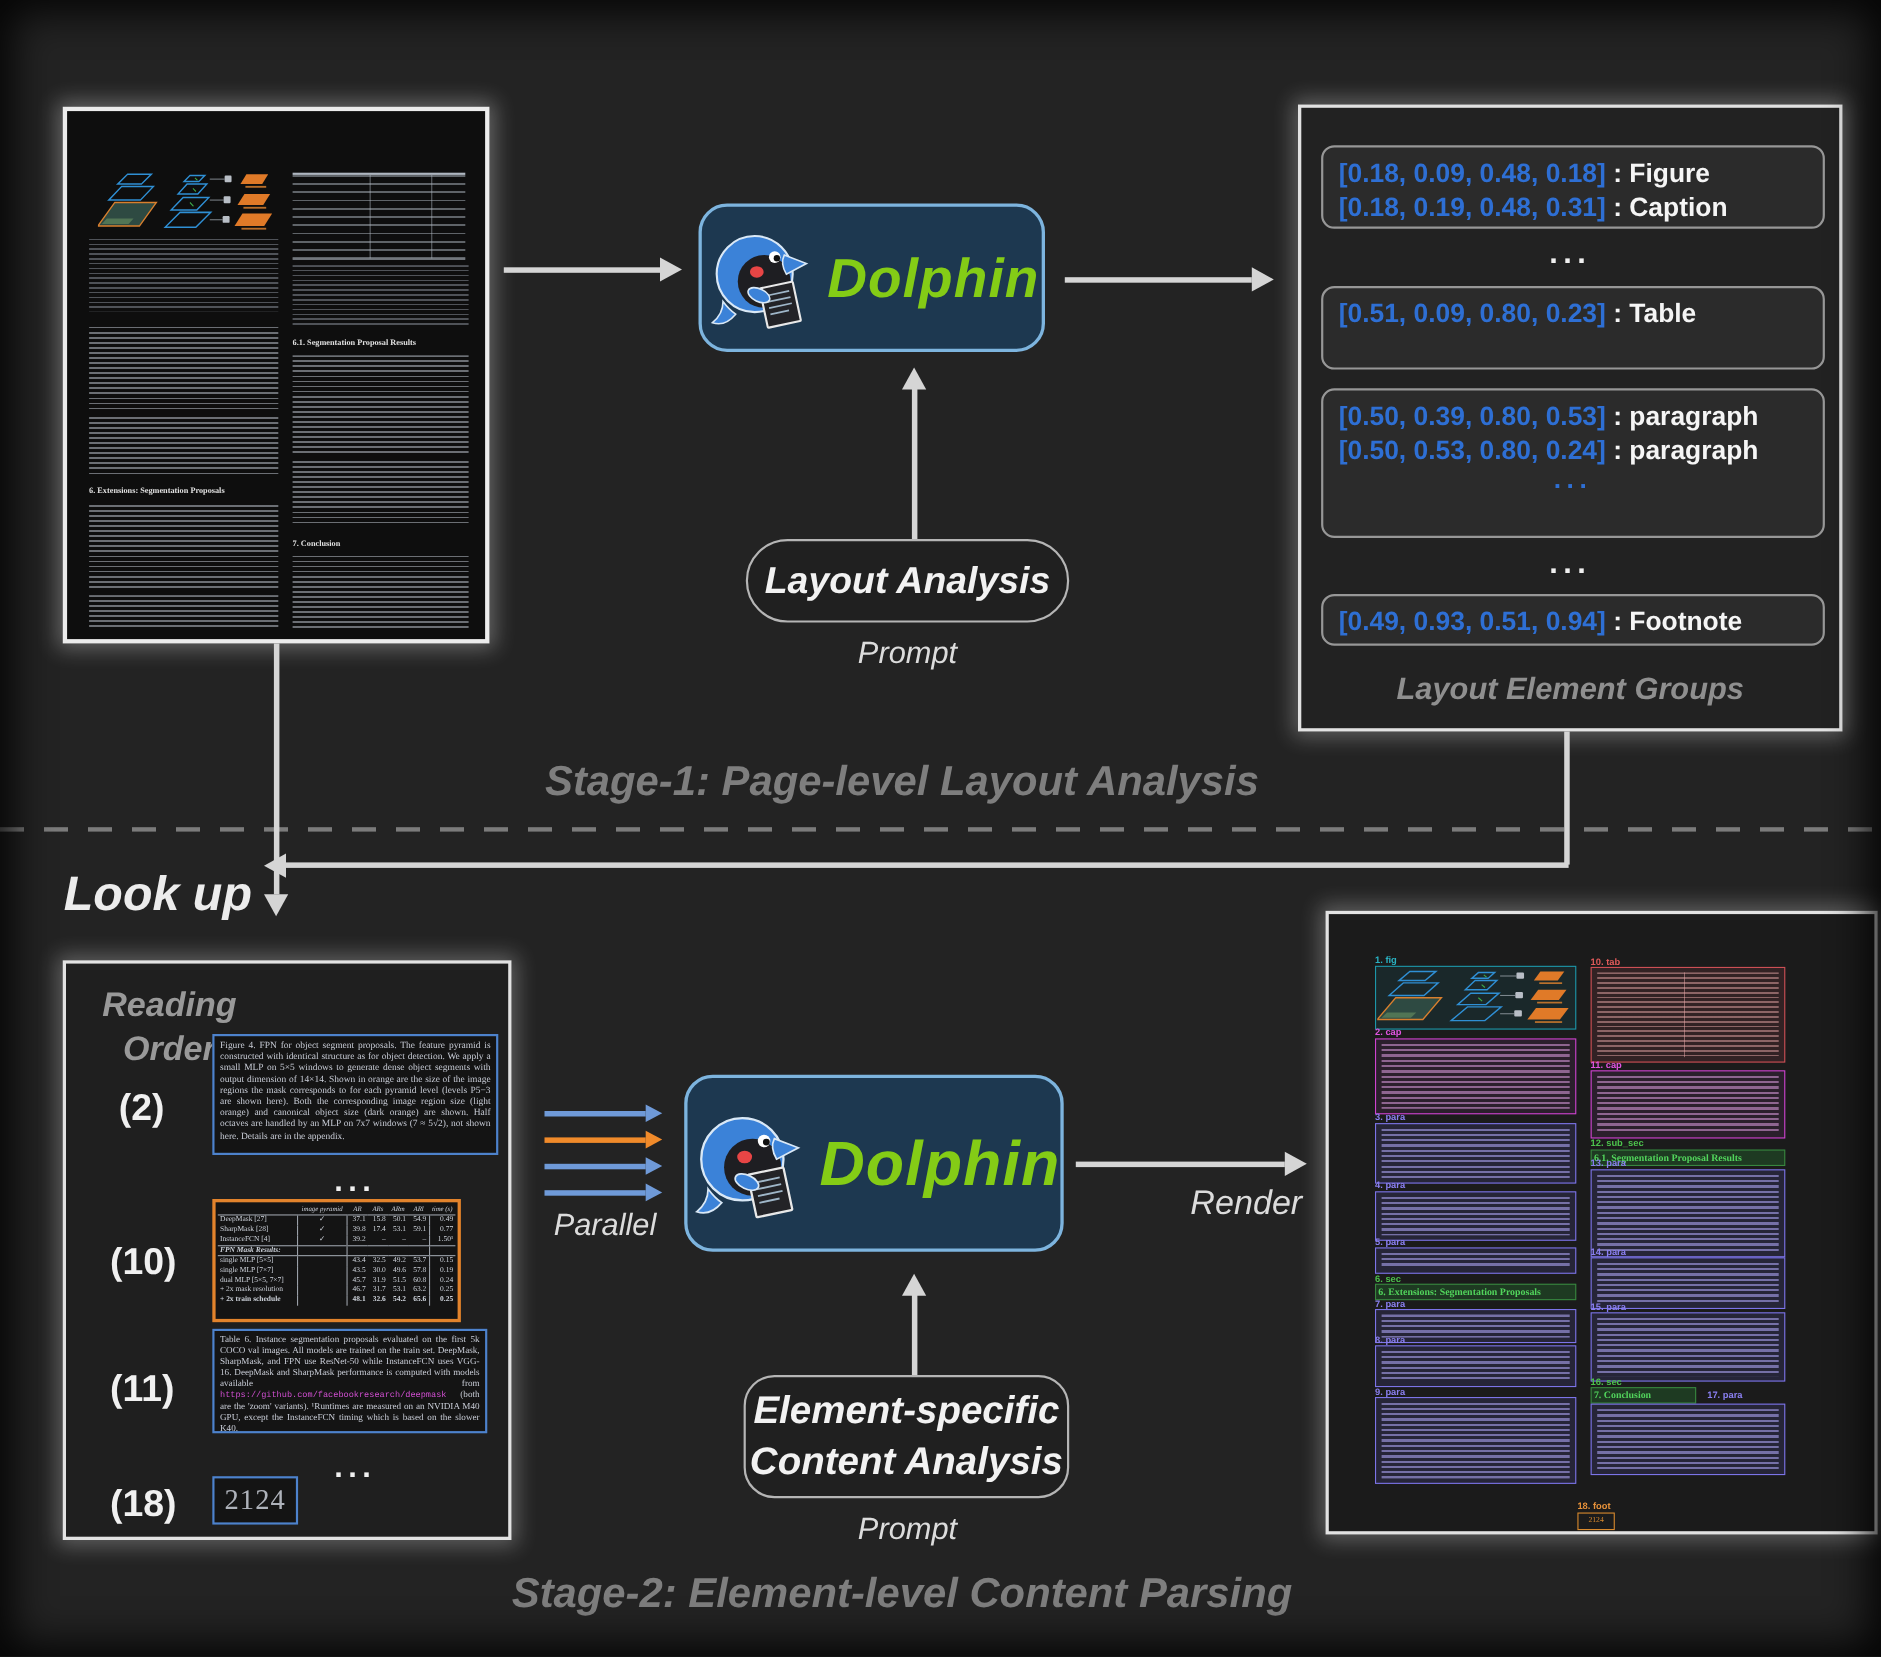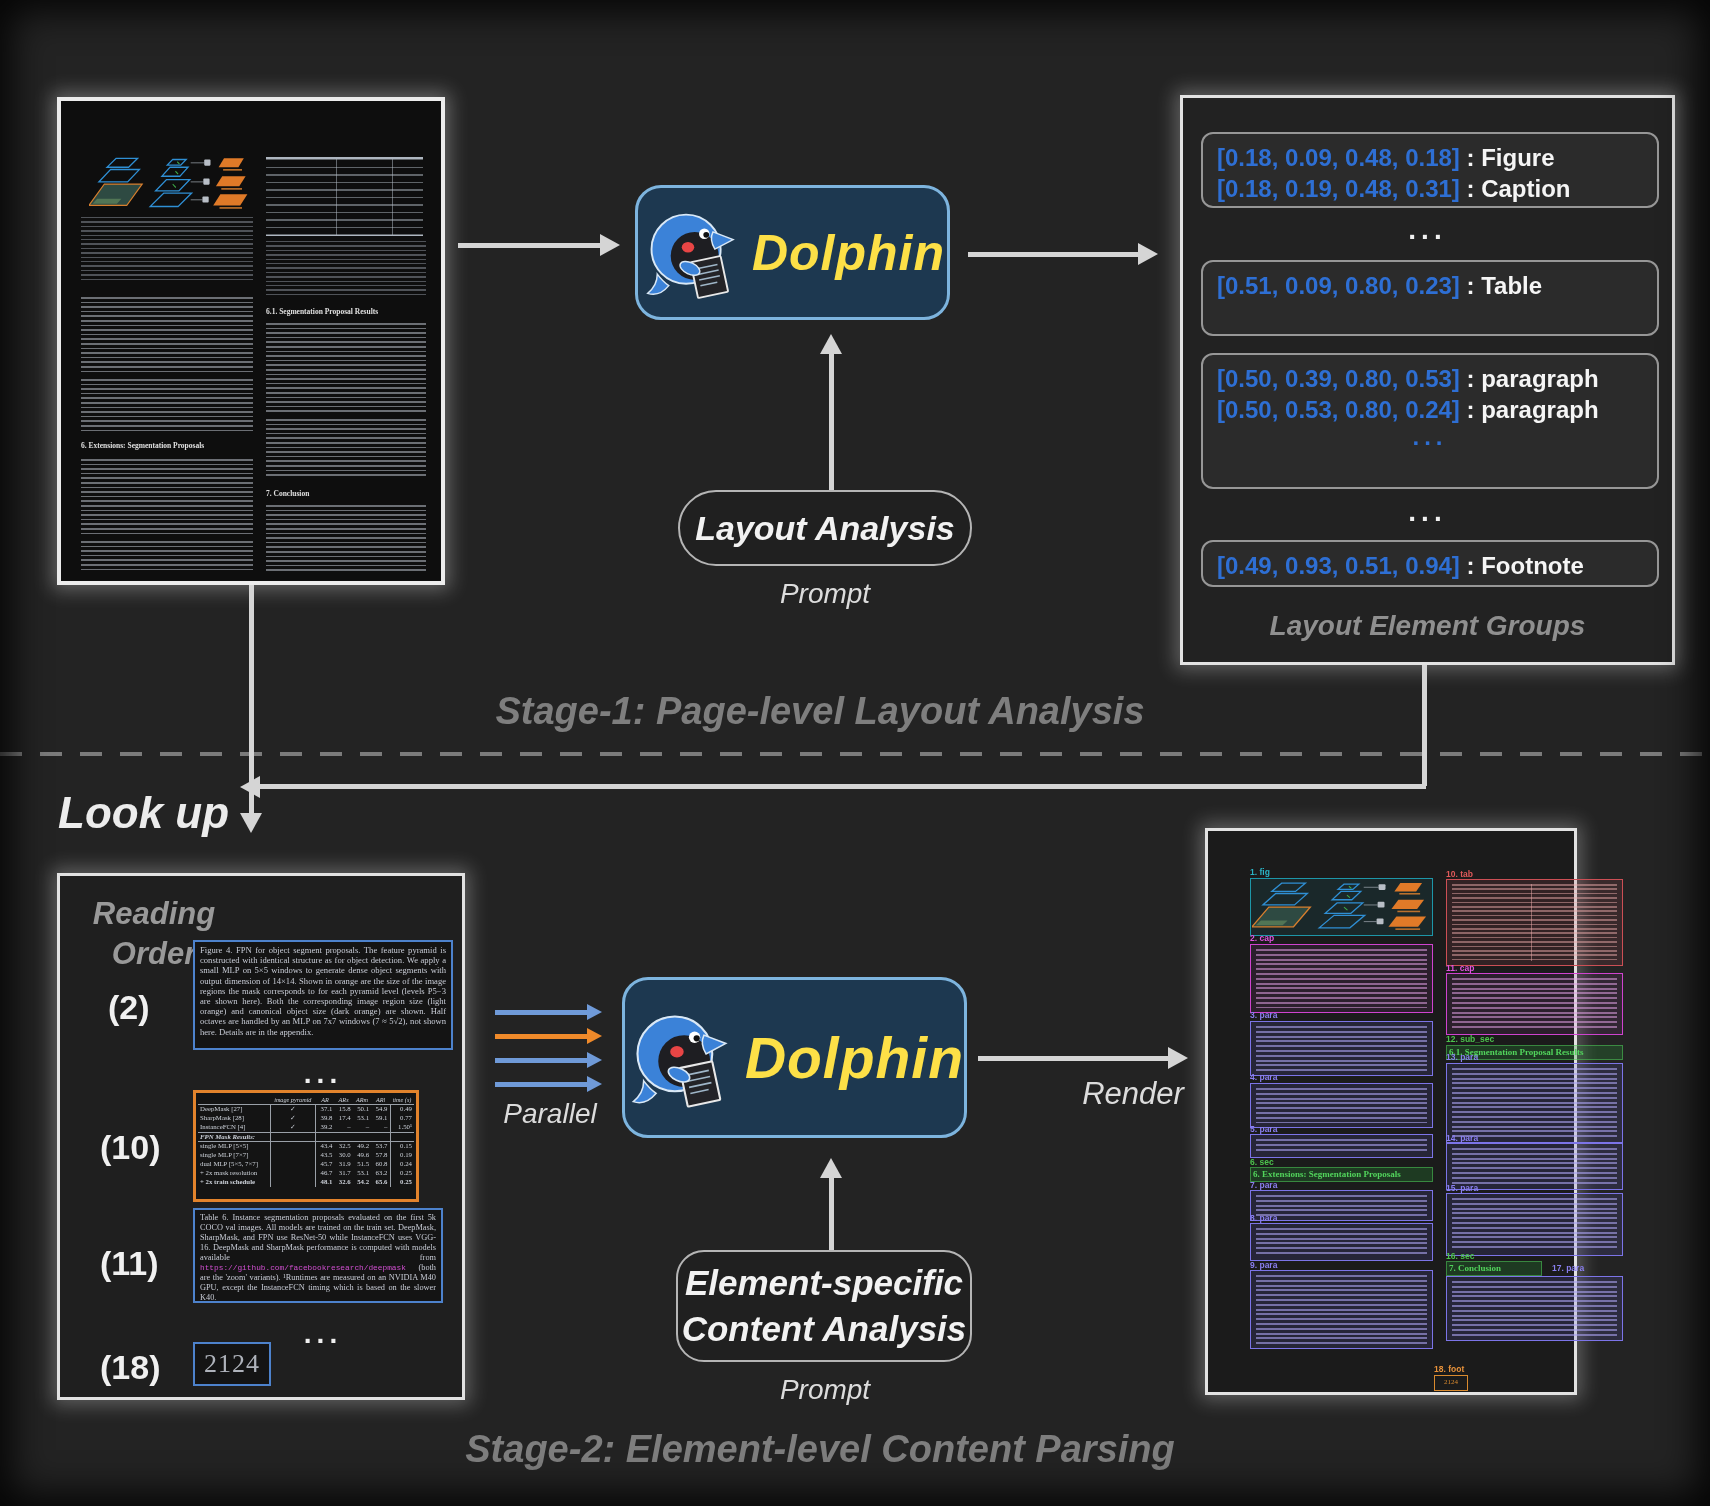--- a/index.html
+++ b/index.html
@@ -24,21 +24,21 @@
   .pblue{background:var(--arrow-blue,#6f9ad8);} .phead.pblue{background:none;border-left:15px solid var(--arrow-blue,#6f9ad8);}
   .porange{background:var(--arrow-orange,#f08a2a);} .phead.porange{background:none;border-left:15px solid var(--arrow-orange,#f08a2a);}
 
   .dashline{position:absolute;left:0;top:752px;width:1710px;height:4px;
     background:repeating-linear-gradient(90deg,#7b7b7b 0 22px,transparent 22px 40px);}
 
   
   .dolphin-box{position:absolute;background:var(--dolphin-box-bg,#1d3850);
     border:3px solid var(--dolphin-box-border,#7db4de);border-radius:26px;
     display:flex;align-items:center;justify-content:center;gap:16px;box-sizing:border-box;}
-  .dolphin-name{color:#fde047;font-weight:bold;font-style:italic;letter-spacing:1px;}
+  .dolphin-name{color:#84cc16;font-weight:bold;font-style:italic;letter-spacing:1px;}
 
   
   .pill{position:absolute;border:2.5px solid #b5b5b5;border-radius:44px;box-sizing:border-box;
         display:flex;flex-direction:column;align-items:center;justify-content:center;
         color:#f2f2f2;font-weight:bold;font-style:italic;background:rgba(28,28,28,.35);}
   .prompt-label{position:absolute;color:#dcdcdc;font-style:italic;font-size:28px;text-align:center;}
   .stage-caption{position:absolute;color:#7e7e7e;font-size:38px;font-weight:bold;font-style:italic;text-align:center;}
   .side-label{position:absolute;color:#ececec;font-weight:bold;font-style:italic;}
 
   
@@ -79,21 +79,21 @@
   .mini-table td{padding:0 2px;text-align:right;white-space:nowrap;}
   .mini-table td:first-child{text-align:left;}
   .mini-table td:nth-child(2){text-align:center;border-left:1px solid #9aa0a8;border-right:1px solid #9aa0a8;}
   .mini-table td:nth-child(7){border-left:1px solid #9aa0a8;}
   .mini-table tr:nth-child(4) td{font-style:italic;font-weight:bold;border-top:1px solid #9aa0a8;border-bottom:1px solid #9aa0a8;}
   .mini-table tr:last-child td{font-weight:bold;}
   .page-num{display:flex;align-items:center;justify-content:center;color:#aeb2ba;
             font-family:"Liberation Serif",serif;font-size:26px;letter-spacing:1px;}
 
   
-  .render-panel{position:absolute;left:1205px;top:828px;width:372px;height:567px;background:#1b1b1b;
+  .render-panel{position:absolute;left:1205px;top:828px;width:502px;height:567px;background:#1b1b1b;
                 border:3px solid #e2e2e2;box-shadow:0 0 18px 5px rgba(255,255,255,.28);box-sizing:border-box;}
   .rp-inner{position:absolute;inset:0;filter:blur(.4px);}
   .rb{position:absolute;box-sizing:border-box;padding:4px 5px;}
   .rb .fill{width:100%;height:100%;}
   .rb-fig{border:1.6px solid var(--box-figure-teal,#1d96a8);background:rgba(25,120,135,.15);padding:1px;}
   .rb-cap{border:1.6px solid var(--box-caption-magenta,#cf43cf);background:rgba(190,70,195,.10);}
   .rb-para{border:1.6px solid var(--box-paragraph-purple,#7c74e8);background:rgba(100,92,210,.16);}
   .rb-tab{border:1.6px solid var(--box-table-red,#cc4f55);background:rgba(190,80,90,.14);}
   .fz-p{background:repeating-linear-gradient(180deg,rgba(170,162,240,.6) 0 2px,transparent 2px 4.8px);}
   .fz-m{background:repeating-linear-gradient(180deg,rgba(225,160,228,.55) 0 2px,transparent 2px 4.8px);}

